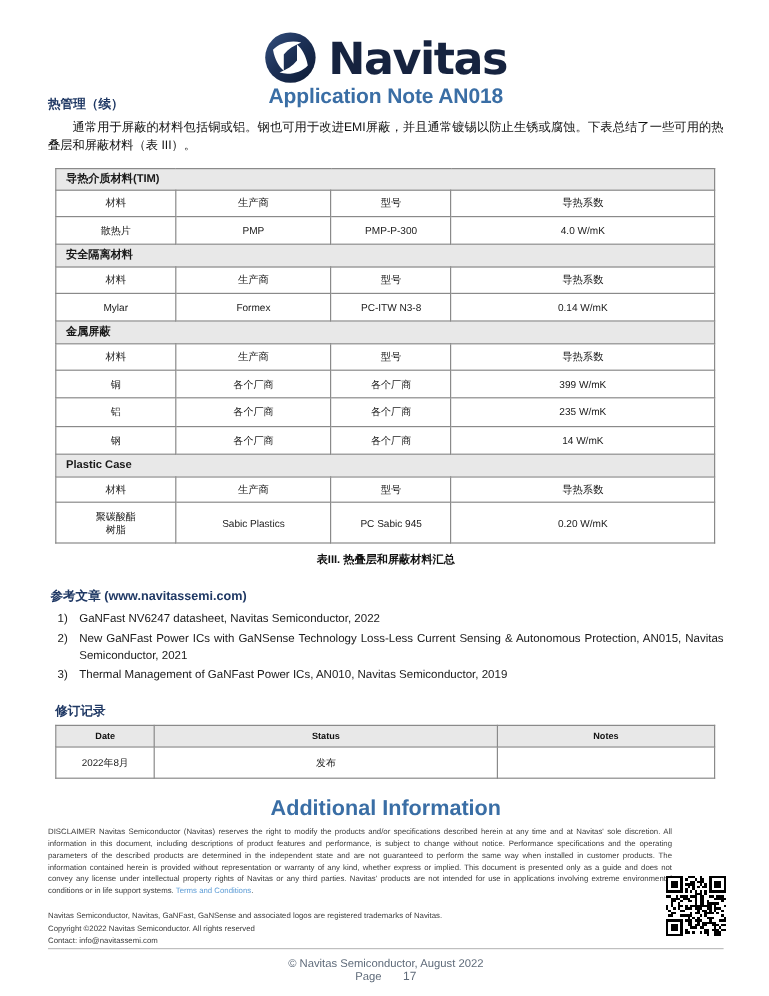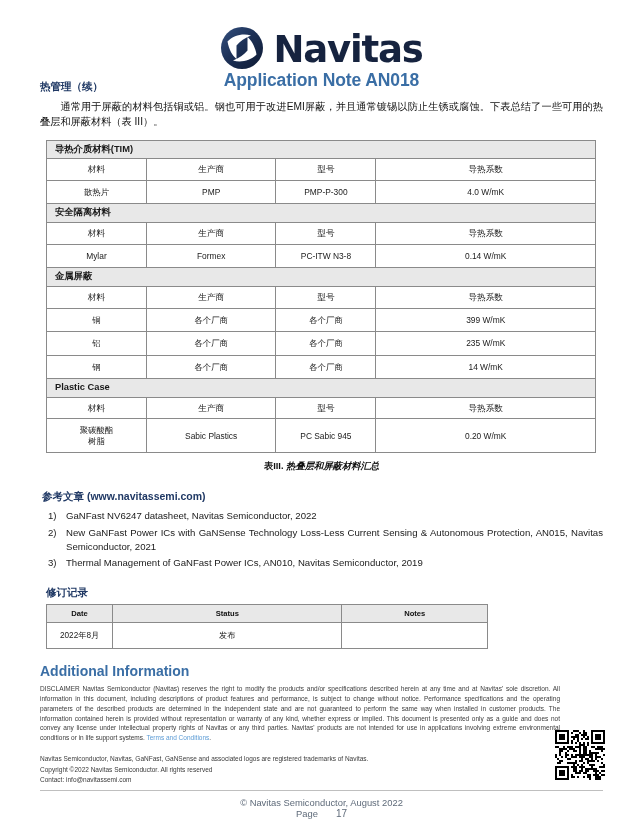--- a/index.html
+++ b/index.html
@@ -115,21 +115,21 @@
   .mat-table tr.datarow td {
     padding: 6px 2px;
   }
   .tbl-caption {
     text-align: center;
     font-size: 9.3px;
     font-weight: bold;
     margin: 7px 0 0 0;
     color: #111;
   }
-  .tbl-caption .cap-rest { font-weight: bold; font-style: italic; }
+  .tbl-caption .cap-rest { font-weight: bold; }
 
   
   .ref-heading {
     font-size: 10.5px;
     font-weight: bold;
     color: #1f3864;
     margin: 17px 0 5px 2px;
   }
   .ref-list {
     margin: 0 0 0 2px;
@@ -155,21 +155,21 @@
 
   
   .rev-heading {
     font-size: 10.5px;
     font-weight: bold;
     color: #1f3864;
     margin: 16px 0 4px 6px;
   }
   .rev-table {
     border-collapse: collapse;
-    width: 442px;
+    width: 550px;
     margin-left: 6px;
     table-layout: fixed;
     border: 1.2px solid #6e6e6e;
   }
   .rev-table th {
     background: #e8e8e8;
     border: 0.8px solid #8a8a8a;
     font-size: 7.6px;
     font-weight: bold;
     padding: 4px 2px;
@@ -179,24 +179,25 @@
     border: 0.8px solid #8a8a8a;
     font-size: 8.2px;
     text-align: center;
     padding: 6px 2px;
     color: #1a1a1a;
     height: 13px;
   }
 
   
   .addl-heading {
-    font-size: 14px;
+    font-size: 18px;
     font-weight: bold;
     color: #3a6ea5;
     margin: 14px 0 5px 0;
+    text-align: center;
   }
   .disclaimer {
     font-size: 6.5px;
     line-height: 1.52;
     color: #3a3a3a;
     text-align: justify;
     width: 520px;
     margin: 0;
   }
   .disclaimer a.tc {

